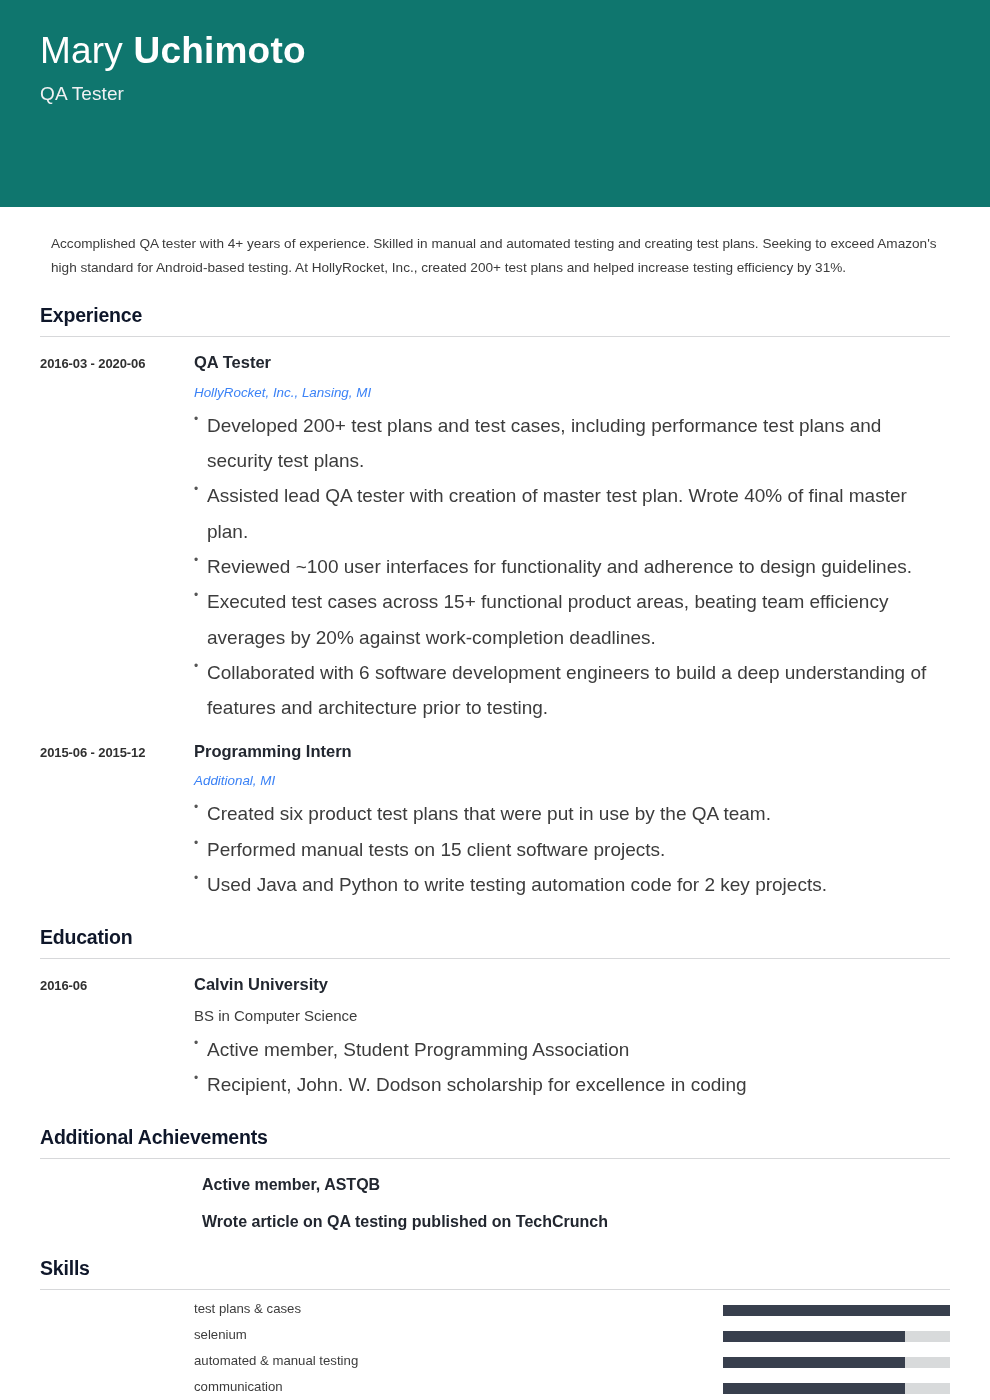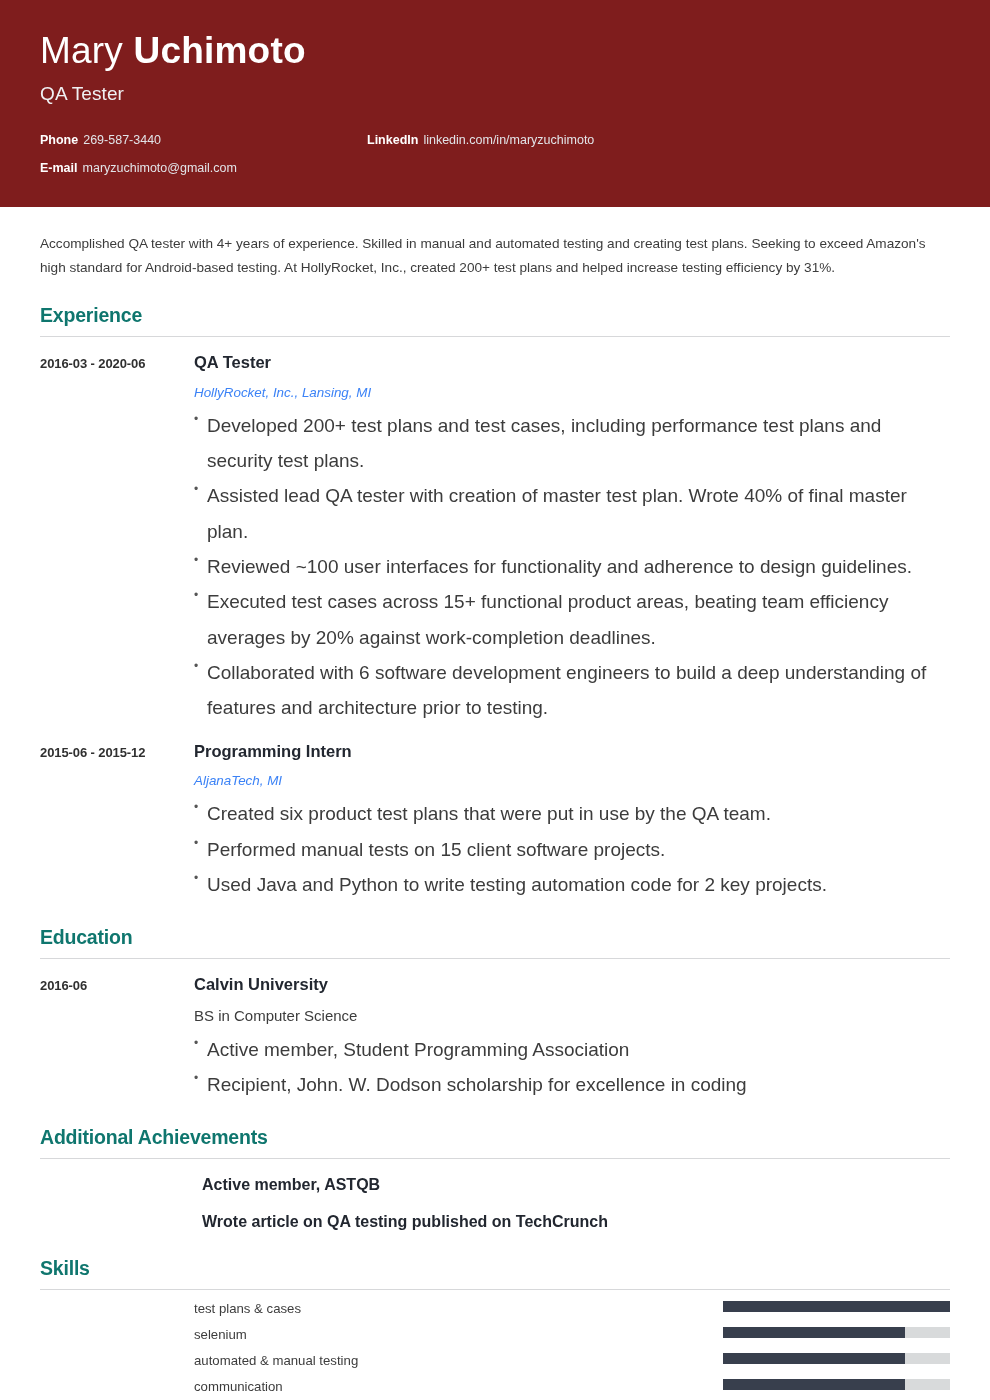--- a/index.html
+++ b/index.html
@@ -10,21 +10,21 @@
   body {
     width: 990px;
     height: 1400px;
     font-family: "Liberation Sans", sans-serif;
     color: #3b3b3b;
     overflow: hidden;
   }
 
   
   .header {
-    background: #7f1d1d;
+    background: #0f766e;
     color: #ffffff;
     padding: 32px 40px 26px 40px;
     box-sizing: border-box;
     height: 207px;
   }
   .name {
     font-size: 37px;
     line-height: 1.05;
     font-weight: 400;
     color: #ffffff;
@@ -66,31 +66,31 @@
 
   
   .body-wrap {
     padding: 0 40px;
     box-sizing: border-box;
   }
   .summary {
     font-size: 13.6px;
     line-height: 1.78;
     color: #3c3c3c;
-    margin: 25px 0 0 0;
+    margin: 25px 0 0 11px;
     text-align: left;
   }
 
   .section {
     margin-top: 24px;
   }
   .section-title {
     font-size: 19.5px;
     font-weight: 700;
-    color: #0f766e;
+    color: #0f172a;
     margin: 0 0 0 0;
     letter-spacing: -.2px;
   }
   .section-rule {
     border: 0;
     border-top: 1px solid #d7d8da;
     margin: 9px 0 0 0;
   }
 
   .entry {
@@ -162,21 +162,21 @@
   .ach-text {
     font-size: 16px;
     font-weight: 700;
     color: #222730;
     line-height: 1.3;
   }
 
   
   .skill-row {
     display: flex;
-    align-items: flex-start;
+    align-items: flex-end;
     margin-top: 11px;
     padding-left: 154px;
   }
   .skill-name {
     flex: 1;
     font-size: 13.2px;
     color: #3c3c3c;
   }
   .skill-bar {
     width: 227px;
@@ -196,32 +196,20 @@
 </style>
 </head>
 <body>
 
 <div class="header">
   <h1 class="name">
     <span>Mary</span><span> </span><span class="last">Uchimoto</span>
   </h1>
   <div class="job-title">QA Tester</div>
 
-  <div class="contact-grid">
-    <div class="contact-cell">
-      <span class="ck">Phone</span><span class="cv">269-587-3440</span>
-    </div>
-    <div class="contact-cell">
-      <span class="ck">LinkedIn</span><span class="cv">linkedin.com/in/maryzuchimoto</span>
-    </div>
-    <div class="contact-cell">
-      <span class="ck">E-mail</span><span class="cv">maryzuchimoto@gmail.com</span>
-    </div>
-    <div class="contact-cell"></div>
-  </div>
 </div>
 
 <div class="body-wrap">
 
   <p class="summary">Accomplished QA tester with 4+ years of experience. Skilled in manual and automated testing and creating test plans. Seeking to exceed Amazon's high standard for Android-based testing. At HollyRocket, Inc., created 200+ test plans and helped increase testing efficiency by 31%.</p>
 
   <div class="section">
     <div class="section-title">Experience</div>
     <hr class="section-rule">
 
@@ -237,21 +225,21 @@
           <li>Executed test cases across 15+ functional product areas, beating team efficiency averages by 20% against work-completion deadlines.</li>
           <li>Collaborated with 6 software development engineers to build a deep understanding of features and architecture prior to testing.</li>
         </ul>
       </div>
     </div>
 
     <div class="entry">
       <div class="entry-date">2015-06 - 2015-12</div>
       <div class="entry-main">
         <div class="entry-role">Programming Intern</div>
-        <div class="entry-org">AljanaTech, MI</div>
+        <div class="entry-org">Additional, MI</div>
         <ul class="bullets">
           <li>Created six product test plans that were put in use by the QA team.</li>
           <li>Performed manual tests on 15 client software projects.</li>
           <li>Used Java and Python to write testing automation code for 2 key projects.</li>
         </ul>
       </div>
     </div>
   </div>
 
   <div class="section">

